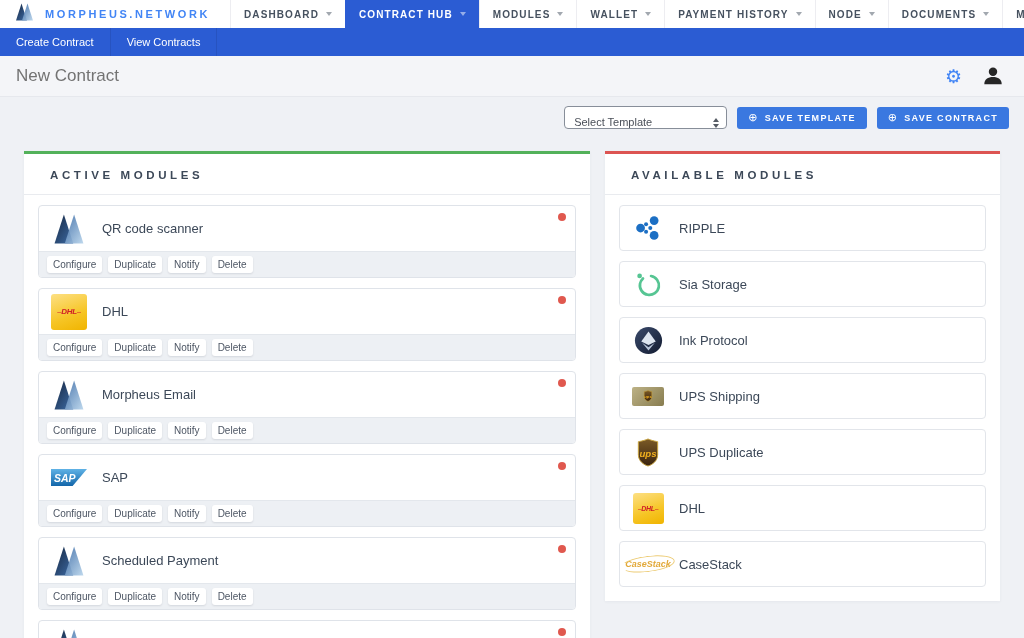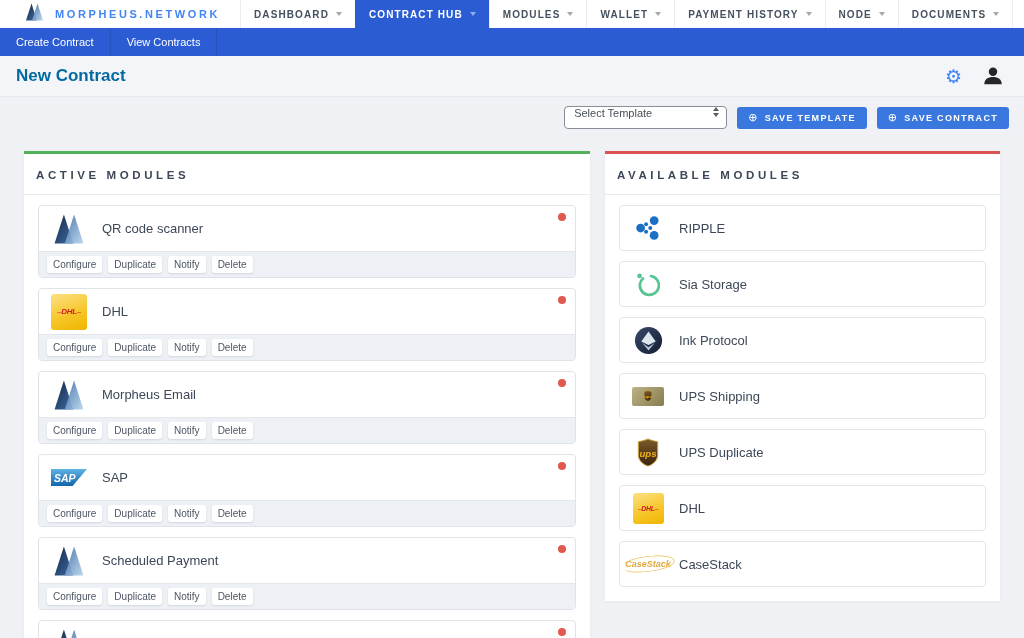--- a/index.html
+++ b/index.html
@@ -1,63 +1,63 @@
 <!DOCTYPE html>
 <html style="--blue: #2b5cd3; --btn: #3a78e0; --brand: #4285f5; --green: #53b15a; --red: #dc5452; --dot: #e0584e;"><head>
 <meta charset="utf-8">
 <style>
   * { margin:0; padding:0; box-sizing:border-box; font-family:"Liberation Sans", sans-serif; }
   html,body { width:1024px; height:638px; overflow:hidden; background:#eff1f5; }
 
   
   .topnav { height:28px; background:#ffffff; display:flex; align-items:stretch; }
-  .brand { display:flex; align-items:center; padding-left:23px; }
+  .brand { display:flex; align-items:center; padding-left:13px; }
   .brand svg { width:23px; height:20px; margin-right:9px; }
   .brand-text { color:var(--brand,#4285f5); font-size:11px; font-weight:bold; letter-spacing:2.6px; }
   .nav-items { display:flex; margin-left:20px; }
   .nav-item { display:flex; align-items:center; padding:0 13px; font-size:10px; font-weight:bold;
               letter-spacing:1.1px; color:#46515f; border-left:1px solid #ededf1; cursor:pointer; white-space:nowrap; }
   .nav-item:last-child { border-right:1px solid #ededf1; }
   .nav-item.active { background:var(--blue,#2b5cd3); color:#fff; border-color:transparent; }
   .chev { width:0; height:0; border-left:3px solid transparent; border-right:3px solid transparent;
           border-top:4px solid currentColor; opacity:.5; margin-left:7px; display:inline-block; }
 
   
   .subnav { height:28px; background:var(--blue,#2b5cd3); display:flex; align-items:stretch; }
   .subnav-item { color:#fff; font-size:11px; display:flex; align-items:center; padding:12px 16px;
                  border-right:1px solid rgba(0,0,0,.09); cursor:pointer; }
 
   
   .pageheader { height:41px; background:#f4f5f8; border-bottom:1px solid #e6e8ed;
                 display:flex; align-items:center; padding:0 20px 0 16px; }
-  .page-title { font-size:17px; font-weight:700; color:#0369a1; }
+  .page-title { font-size:17px; font-weight:400; color:#737373; }
   .header-icons { margin-left:auto; display:flex; align-items:center; gap:20px; }
   .gear { cursor:pointer; line-height:1; }
   .gear::before { content:"\2699"; font-size:19px; color:var(--brand,#4285f5); }
   .avatar { cursor:pointer; line-height:0; }
 
   
   .toolbar { height:41px; display:flex; align-items:center; justify-content:flex-end;
              padding-right:15px; gap:10px; }
   .select { width:163px; height:23px; background:#fff; border:1.5px solid #878e99; border-radius:4px;
-            display:flex; align-items:flex-start; padding:0 7px 0 9px; font-size:11px; color:#4a4f58; cursor:pointer; }
+            display:flex; align-items:flex-end; padding:0 7px 0 9px; font-size:11px; color:#4a4f58; cursor:pointer; }
   .select .arrows { margin-left:auto; display:flex; flex-direction:column; gap:2px; }
   .tri-up { width:0; height:0; border-left:3px solid transparent; border-right:3px solid transparent; border-bottom:4px solid #555b64; }
   .tri-dn { width:0; height:0; border-left:3px solid transparent; border-right:3px solid transparent; border-top:4px solid #555b64; }
   .btn { height:22px; background:var(--btn,#3a78e0); color:#fff; border:none; border-radius:3px;
          font-size:9px; font-weight:bold; letter-spacing:1.3px; display:flex; align-items:center;
          padding:0 11px; gap:6px; cursor:pointer; }
   .plus::before { content:"\2295"; font-size:11px; font-weight:normal; }
 
   
   .main { display:flex; gap:15px; padding:13px 24px 0; align-items:flex-start; }
   .panel { background:#fff; box-shadow:0 1px 3px rgba(40,50,70,.05); }
   .panel-left  { width:566px; border-top:3px solid var(--green,#53b15a); }
   .panel-right { width:395px; border-top:3px solid var(--red,#dc5452); }
-  .panel-header { padding:15px 12px 13px; font-size:11.5px; font-weight:bold; letter-spacing:3.6px;
+  .panel-header { padding:15px 26px 13px; font-size:11.5px; font-weight:bold; letter-spacing:3.6px;
                   color:#3c4858; border-bottom:1px solid #e9ebef; }
   .card-list { padding:10px 14px 14px; display:flex; flex-direction:column; gap:10px; }
 
   
   .acard { border:1px solid #dfe3e9; border-radius:4px; position:relative; overflow:hidden; background:#fff; }
   .acard-body { display:flex; align-items:center; padding:0 12px; height:45px; }
   .icon-slot { width:36px; display:flex; justify-content:center; align-items:center; flex:none; }
   .acard-title { margin-left:15px; font-size:13px; color:#3c4858; }
   .dot { position:absolute; top:7px; right:9px; width:8px; height:8px; border-radius:50%; background:var(--dot,#e0584e); }
   .acard-footer { background:#edf0f4; border-top:1px solid #e3e7ec; padding:4px 8px; display:flex; gap:6px; }

